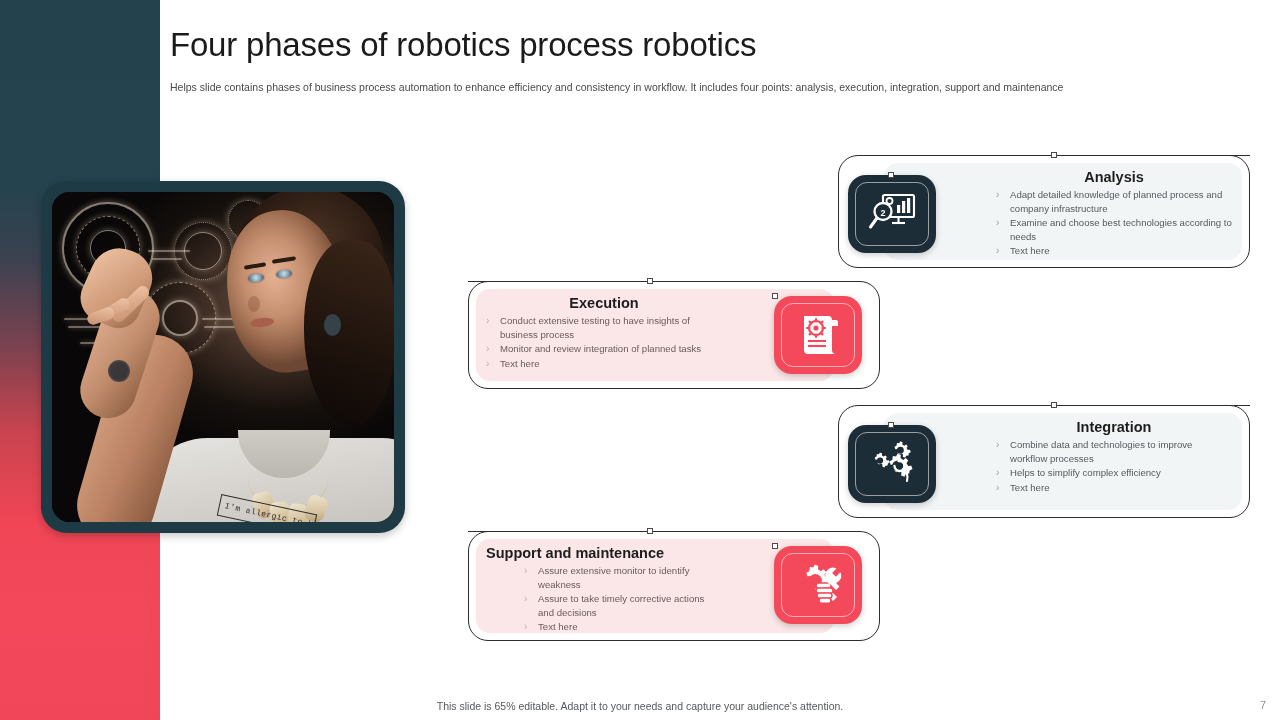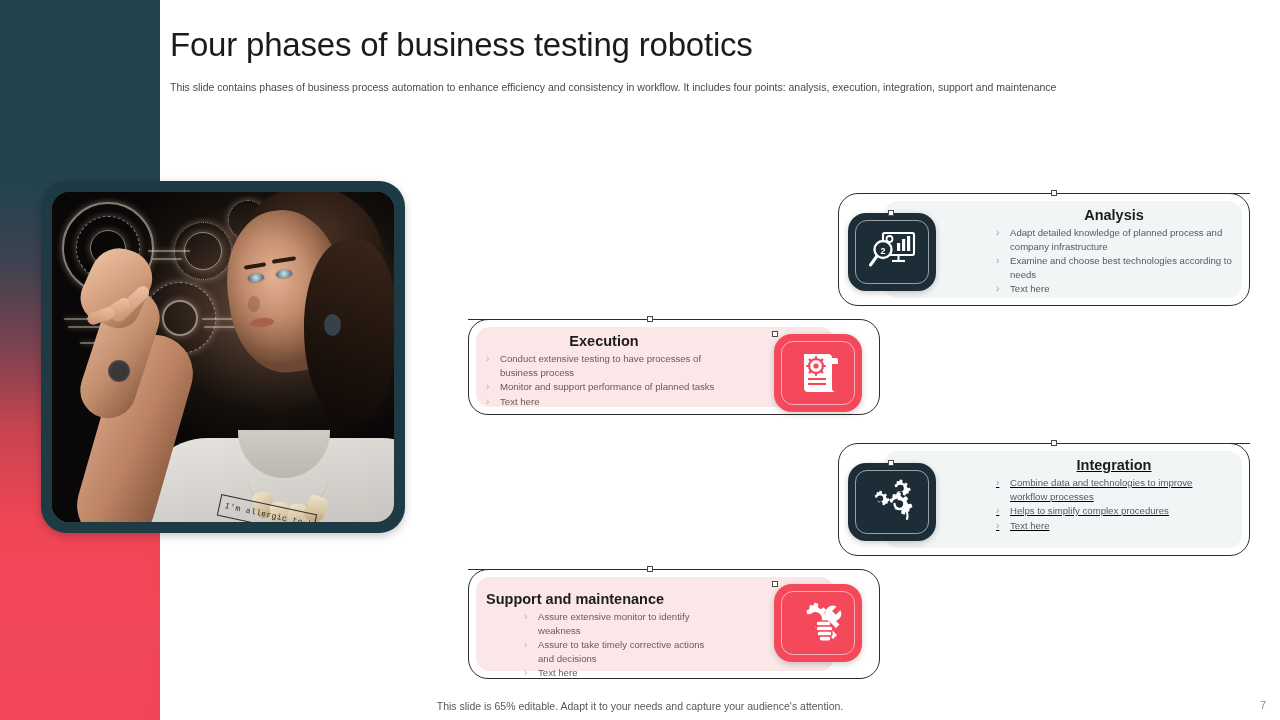--- a/index.html
+++ b/index.html
@@ -242,21 +242,21 @@
   }
   .subtitle {
     position: absolute; left: 170px; top: 80px;
     width: 1030px;
     font-size: 10.5px;
     color: #4a4a4a;
     line-height: 1.35;
   }
 
   
-  .card-wrap { position: absolute; margin-top: 38px; }
+  .card-wrap { position: absolute; }
   .card-outline {
     position: absolute; inset: 0;
     border: 1px solid #2d2d2d;
     border-radius: 20px;
   }
   .card-panel {
     position: absolute;
     border-radius: 14px;
   }
   .card-panel.dark-theme { background: #f2f5f6; }
@@ -385,22 +385,22 @@
         <div class="finger f2"></div>
         <div class="finger f3"></div>
     </div>
     <div class="tattoo"></div>
     <div class="tee-label">
       <span>I'm allergic to basic</span>
     </div>
   </div>
 </div>
 
-<div class="title">Four phases of business testing robotics</div>
-<div class="subtitle">This slide contains phases of business process automation to enhance efficiency and consistency in workflow. It includes four points: analysis, execution, integration, support and maintenance</div>
+<div class="title">Four phases of robotics process robotics</div>
+<div class="subtitle">Helps slide contains phases of business process automation to enhance efficiency and consistency in workflow. It includes four points: analysis, execution, integration, support and maintenance</div>
 
 <div class="card-wrap" style="left:838px; top:155px; width:412px; height:113px;">
   <div class="card-outline"></div>
   <div class="card-panel dark-theme" style="left:46px; top:8px; right:8px; bottom:8px;">
     <div style="padding:6px 10px 0 112px;">
       <div class="card-title align-center">Analysis</div>
       <ul class="bullets">
         <li>
             <span class="chev">›</span>
             <span>Adapt detailed knowledge of planned process and company infrastructure</span>
@@ -429,33 +429,33 @@
       <circle cx="16" cy="19.5" r="8.5" fill="#1d2d37" stroke="#fff" stroke-width="2.3"></circle>
       <text x="16" y="23.5" font-size="9" font-family="Liberation Sans, sans-serif" font-weight="bold" fill="#fff" text-anchor="middle">2</text>
       <path d="M10 26 L3.5 35" stroke="#fff" stroke-width="3" stroke-linecap="round"></path>
     </svg>
   </div>
   <div class="conn-line" style="left:216px; top:0px; width:196px;"></div>
   <div class="handle" style="left:213px; top:-3px;"></div>
   <div class="handle" style="left:50px; top:17px;"></div>
 </div>
 
-<div class="card-wrap" style="left:468px; top:281px; width:412px; height:96px;border-radius:26px;">
+<div class="card-wrap" style="left:468px; top:281px; width:412px; height:108px;border-radius:26px;">
   <div class="card-outline"></div>
   <div class="card-panel red-theme" style="left:8px; top:8px; right:46px; bottom:8px;">
     <div style="padding:6px 112px 0 10px;">
       <div class="card-title align-center">Execution</div>
       <ul class="bullets red">
         <li>
             <span class="chev">›</span>
-            <span>Conduct extensive testing to have processes of business process</span>
-          </li>
-        <li>
-            <span class="chev">›</span>
-            <span>Monitor and support performance of planned tasks</span>
+            <span>Conduct extensive testing to have insights of business process</span>
+          </li>
+        <li>
+            <span class="chev">›</span>
+            <span>Monitor and review integration of planned tasks</span>
           </li>
         <li>
             <span class="chev">›</span>
             <span>Text here</span>
           </li>
       </ul>
     </div>
   </div>
   <div class="icon-tile red" style="left:306px; top:15px; width:88px; height:78px;">
     <div class="inner-ring"></div>
@@ -478,31 +478,31 @@
       <path d="M12 34 h18" stroke="#f4495a" stroke-width="2.1"></path>
     </svg>
   </div>
   <div class="conn-line" style="left:0px; top:0px; width:182px;"></div>
   <div class="handle" style="left:179px; top:-3px;"></div>
   <div class="handle" style="left:304px; top:12px;"></div>
 </div>
 
 <div class="card-wrap" style="left:838px; top:405px; width:412px; height:113px;">
   <div class="card-outline"></div>
-  <div class="card-panel dark-theme" style="left:46px; top:8px; right:8px; bottom:8px;text-decoration:underline;">
+  <div class="card-panel dark-theme" style="left:46px; top:8px; right:8px; bottom:8px;">
     <div style="padding:6px 10px 0 112px;">
       <div class="card-title align-center">Integration</div>
       <ul class="bullets">
         <li>
             <span class="chev">›</span>
             <span>Combine data and technologies to improve workflow processes</span>
           </li>
         <li>
             <span class="chev">›</span>
-            <span>Helps to simplify complex procedures</span>
+            <span>Helps to simplify complex efficiency</span>
           </li>
         <li>
             <span class="chev">›</span>
             <span>Text here</span>
           </li>
       </ul>
     </div>
   </div>
   <div class="icon-tile dark" style="left:10px; top:20px; width:88px; height:78px;">
     <div class="inner-ring"></div>
@@ -525,21 +525,21 @@
     </svg>
   </div>
   <div class="conn-line" style="left:216px; top:0px; width:196px;"></div>
   <div class="handle" style="left:213px; top:-3px;"></div>
   <div class="handle" style="left:50px; top:17px;"></div>
 </div>
 
 <div class="card-wrap" style="left:468px; top:531px; width:412px; height:110px;">
   <div class="card-outline"></div>
   <div class="card-panel red-theme" style="left:8px; top:8px; right:46px; bottom:8px;">
-    <div style="padding:14px 112px 0 10px;">
+    <div style="padding:6px 112px 0 10px;">
       <div class="card-title align-left">Support and maintenance</div>
       <ul class="bullets red" style="padding-left:38px;">
         <li>
             <span class="chev">›</span>
             <span>Assure extensive monitor to identify weakness</span>
           </li>
         <li>
             <span class="chev">›</span>
             <span>Assure to take timely corrective actions and decisions</span>
           </li>

